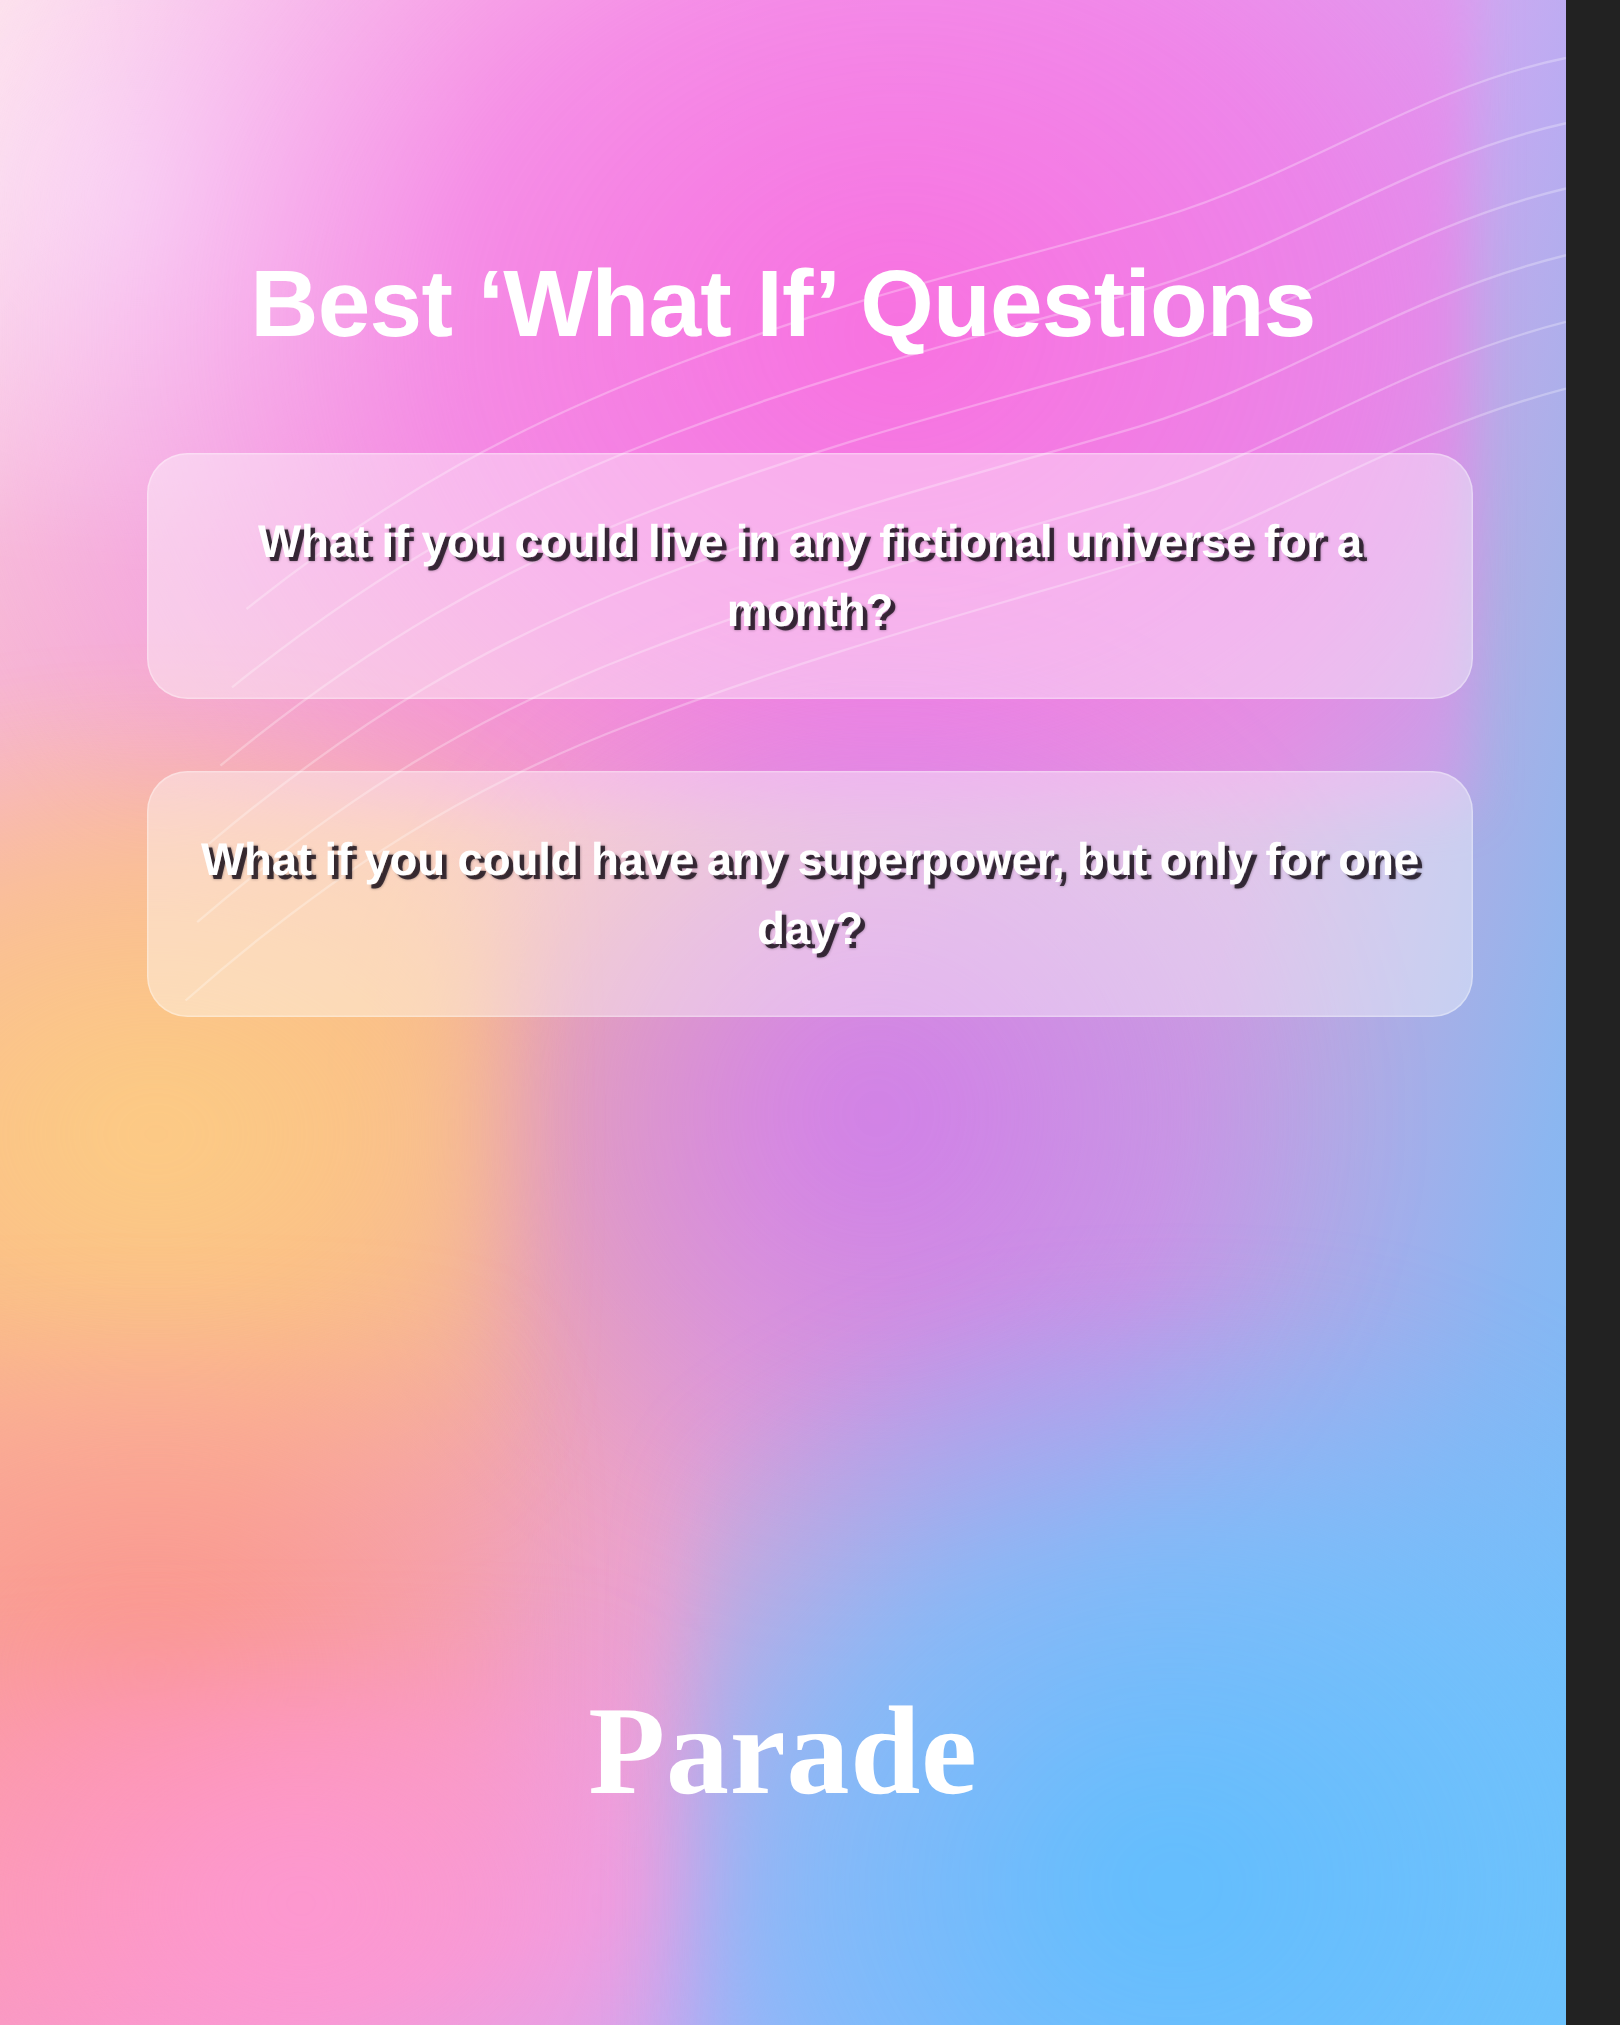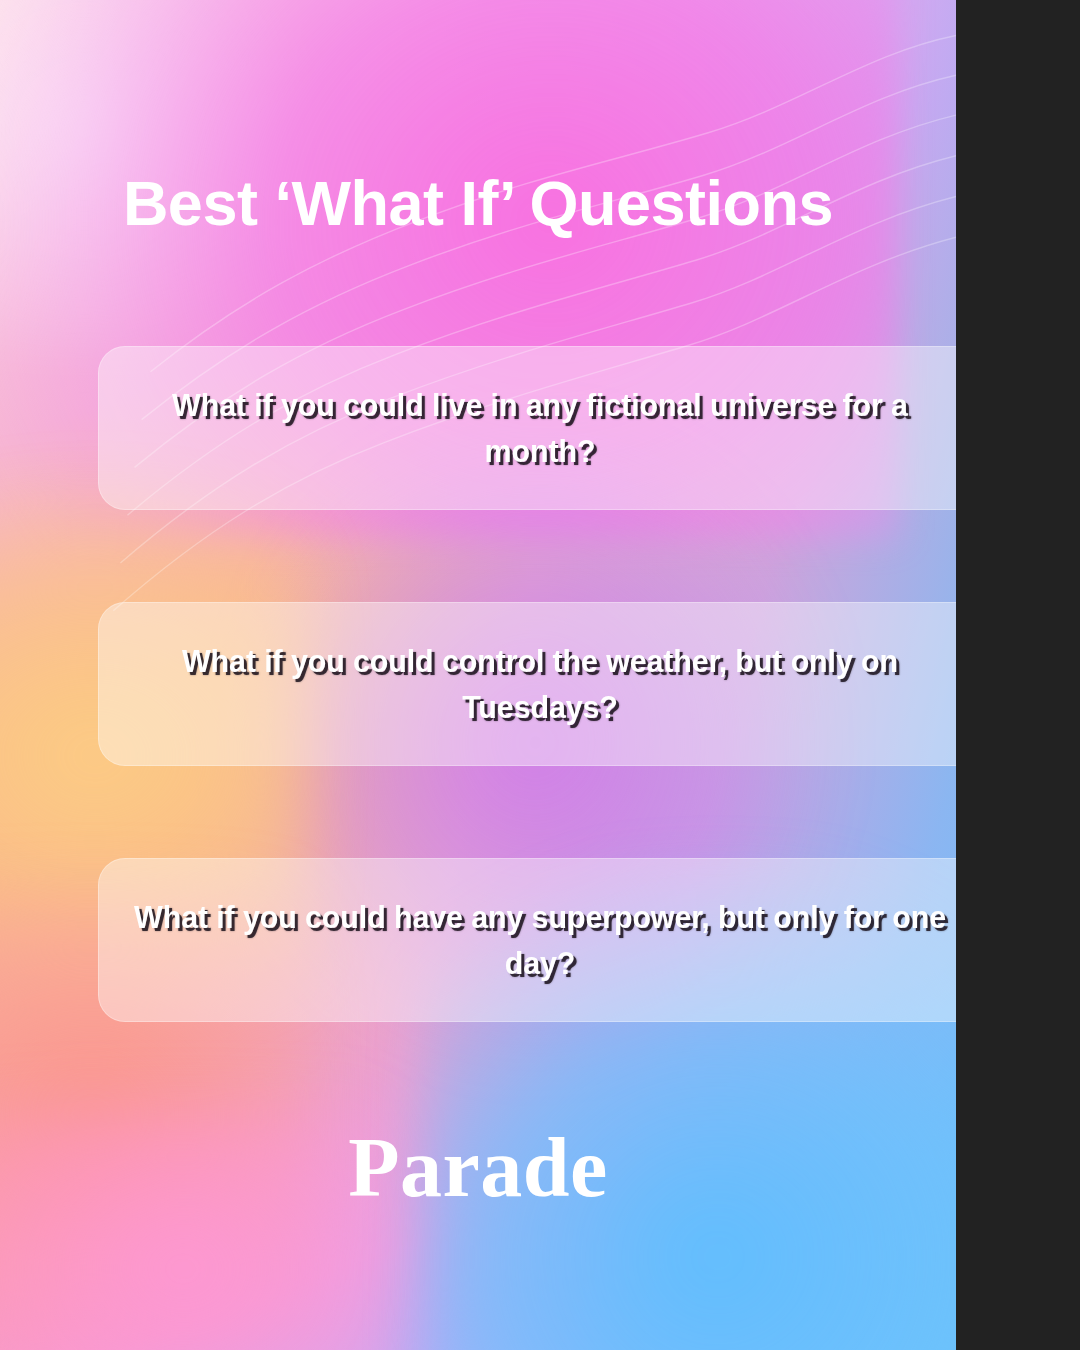--- a/index.html
+++ b/index.html
@@ -5,21 +5,21 @@
 <style>
   html, body {
     margin: 0;
     padding: 0;
     background: #222;
   }
   * { box-sizing: border-box; }
 
   .canvas {
     position: relative;
-    width: 956px;
+    width: 1044px;
     height: 1350px;
     overflow: hidden;
     font-family: "Liberation Sans", sans-serif;
     
     background-color: #a16207;
   }
 
   
   .bg-base {
     position: absolute;
@@ -178,21 +178,20 @@
     position: relative;
     height: 164px;
     border-radius: 27px;
     background: rgba(255,255,255,0.40);
     border: 1px solid rgba(255,255,255,0.30);
     display: flex;
     align-items: center;
     justify-content: center;
     padding: 8px 26px;
     overflow: hidden;
-    margin-top: 44px;
   }
 
   .card-text {
     color: #ffffff;
     font-size: 30.5px;
     font-weight: 700;
     line-height: 1.52;
     text-align: center;
     letter-spacing: -0.15px;
     font-family: "Liberation Sans", sans-serif;
@@ -246,23 +245,20 @@
 
     <h1 class="page-title">Best ‘What If’ Questions</h1>
 
     <div class="cards">
 
       <div class="card">
         <div class="card-text">What if you could live in any fictional universe for a month?</div>
       </div>
 
 
-      <div class="card">
-        <div class="card-text">What if you could control the weather, but only on Tuesdays?</div>
-      </div>
 
       <div class="card">
         <div class="card-text">What if you could have any superpower, but only for one day?</div>
       </div>
 
     </div>
 
     <div class="brand">Parade</div>
 
   </div>

